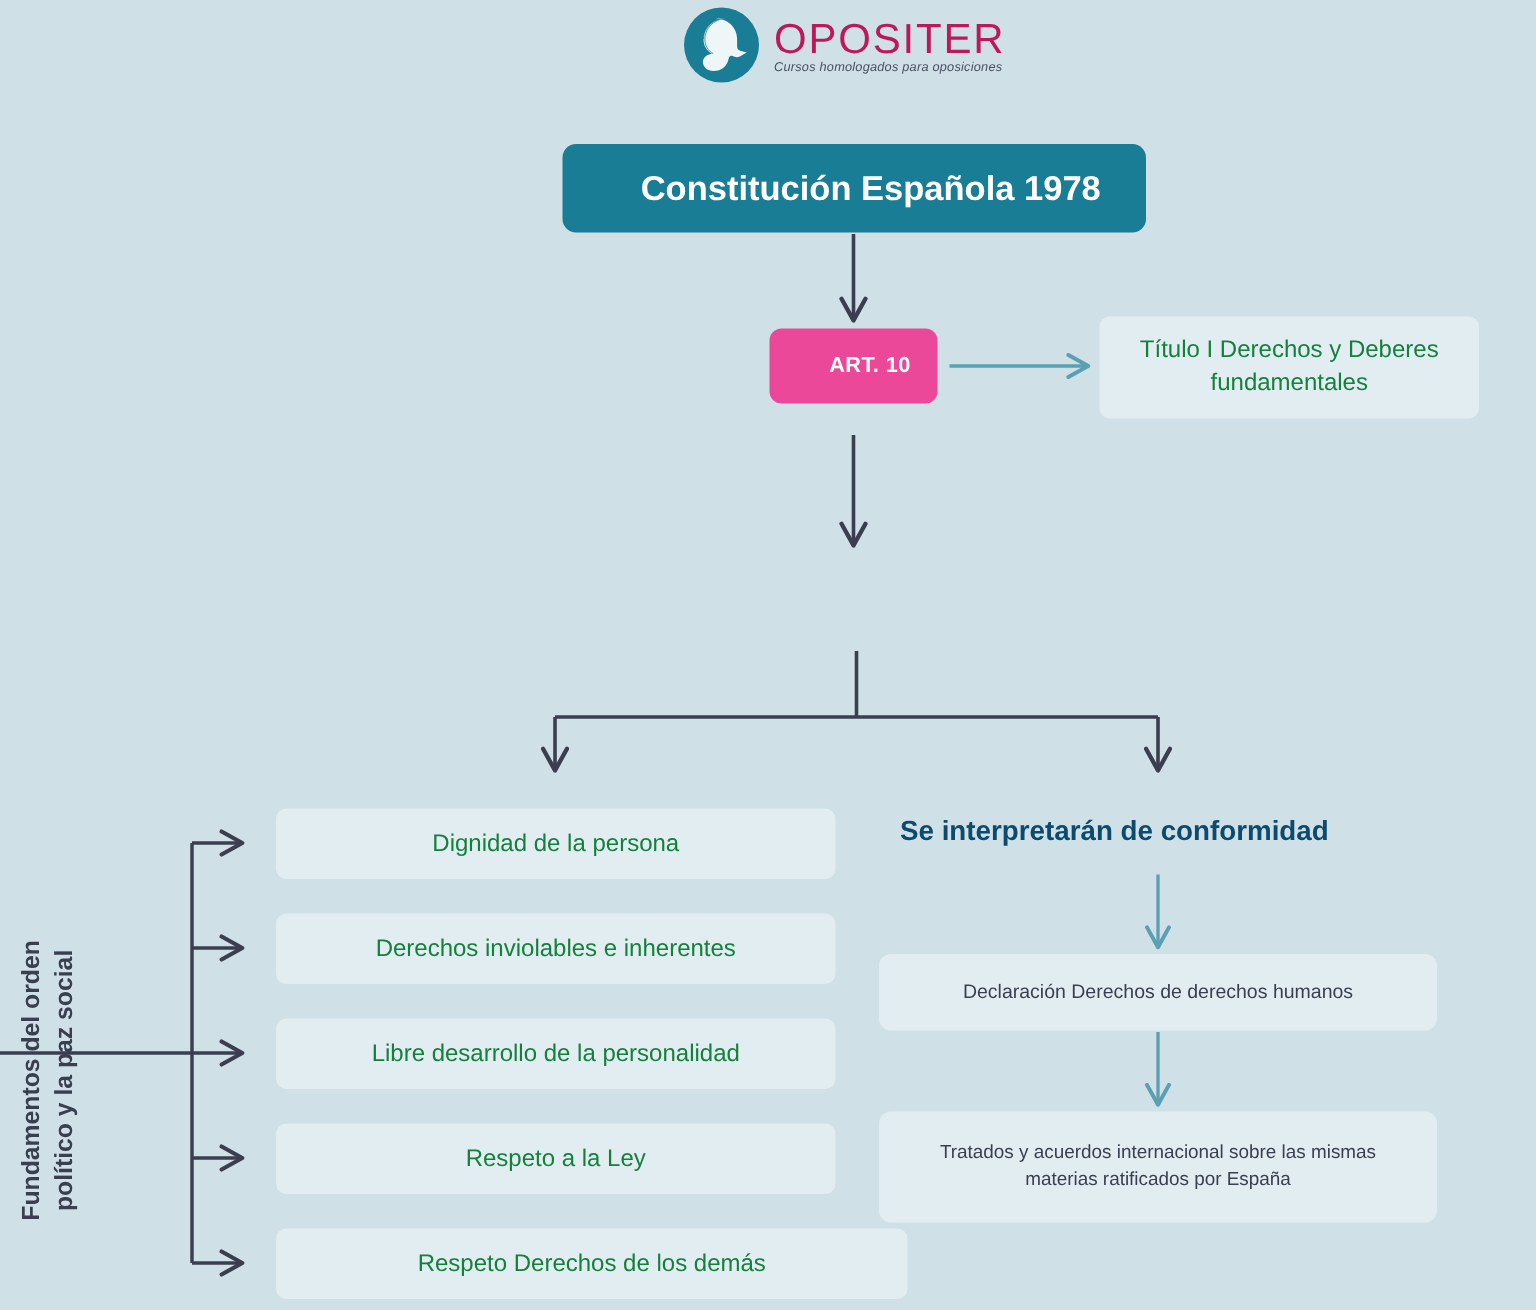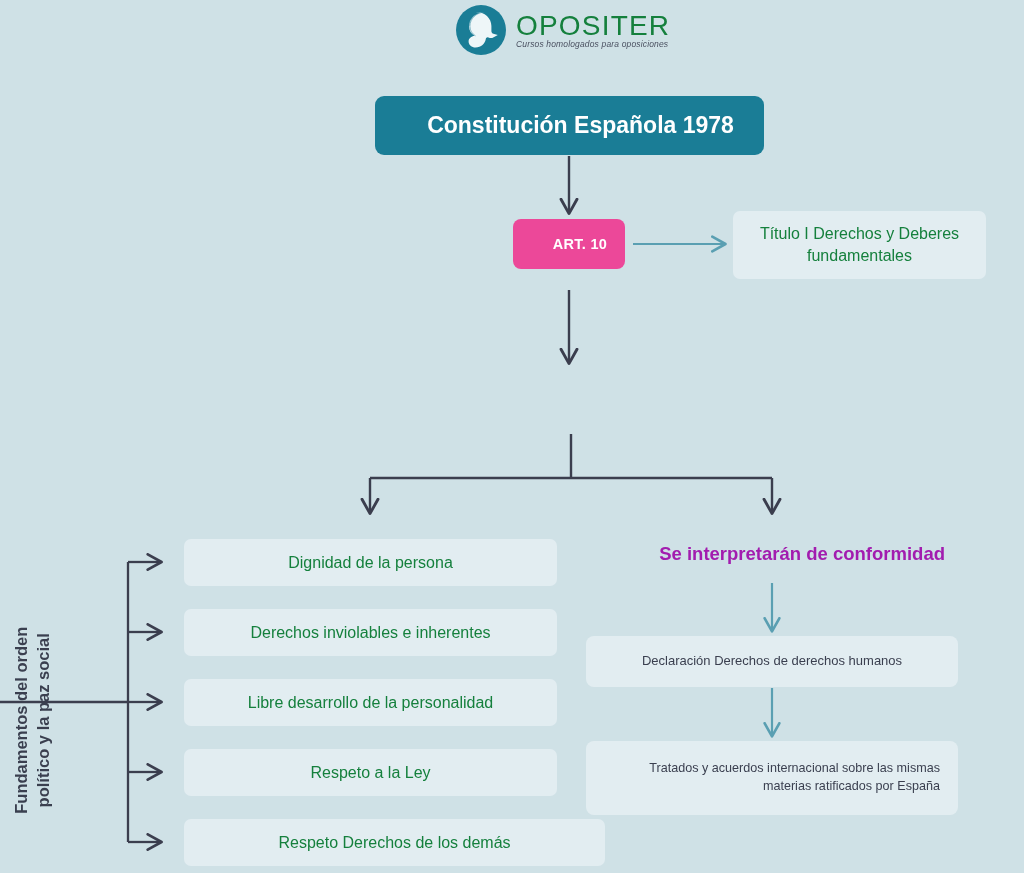--- a/index.html
+++ b/index.html
@@ -40,21 +40,21 @@
   .logo-text {
     display: flex;
     flex-direction: column;
     justify-content: center;
     line-height: 1;
   }
   .logo-word {
     font-size: 28px;
     letter-spacing: 1.2px;
     font-weight: 400;
-    color: #15803d;
+    color: #be185d;
   }
   .logo-tagline {
     font-size: 8.5px;
     letter-spacing: 0.15px;
     color: #4a5060;
     margin-top: 0;
     font-style: italic;
   }
 
   
@@ -103,24 +103,24 @@
     font-size: 13px;
     font-weight: normal;
     line-height: 1.4;
     border-radius: 8px;
   }
   .box-soft.two-line { font-size: 12.6px; }
 
   
   .plain-heading {
     position: absolute;
-    text-align: right;
+    text-align: left;
     font-size: 18.5px;
     font-weight: bold;
-    color: #a21caf;
+    color: #0c4a6e;
   }
 
   
   .side-label {
     position: absolute;
     left: -138px;
     top: 698px;
     width: 340px;
     transform: rotate(-90deg);
     transform-origin: center center;
@@ -205,20 +205,20 @@
 
   <div class="plain-heading" style="left:600px; top:543px; width:345px;">Se interpretarán de conformidad</div>
 
   <div class="box box-light" style="left:184px; top:539px; width:373px; height:47px; padding:0 12px;">Dignidad de la persona</div>
   <div class="box box-light" style="left:184px; top:609px; width:373px; height:47px; padding:0 12px;">Derechos inviolables e inherentes</div>
   <div class="box box-light" style="left:184px; top:749px; width:373px; height:47px; padding:0 12px;">Respeto a la Ley</div>
   <div class="box box-light" style="left:184px; top:679px; width:373px; height:47px; padding:0 12px;">Libre desarrollo de la personalidad</div>
   <div class="box box-light" style="left:184px; top:819px; width:421px; height:47px; padding:0 12px;">Respeto Derechos de los demás</div>
 
   <div class="box box-soft" style="left:586px; top:636px; width:372px; height:51px; padding:0 14px;">Declaración Derechos de derechos humanos</div>
-  <div class="box box-soft two-line" style="left:586px; top:741px; width:372px; height:74px; padding:0 18px;text-align:right;">Tratados y acuerdos internacional sobre las mismas materias ratificados por España</div>
+  <div class="box box-soft two-line" style="left:586px; top:741px; width:372px; height:74px; padding:0 18px;">Tratados y acuerdos internacional sobre las mismas materias ratificados por España</div>
 
   <div class="side-label">
     <div>Fundamentos del orden</div>
     <div>político y la paz social</div>
   </div>
 
 </div>
 
 </body></html>

